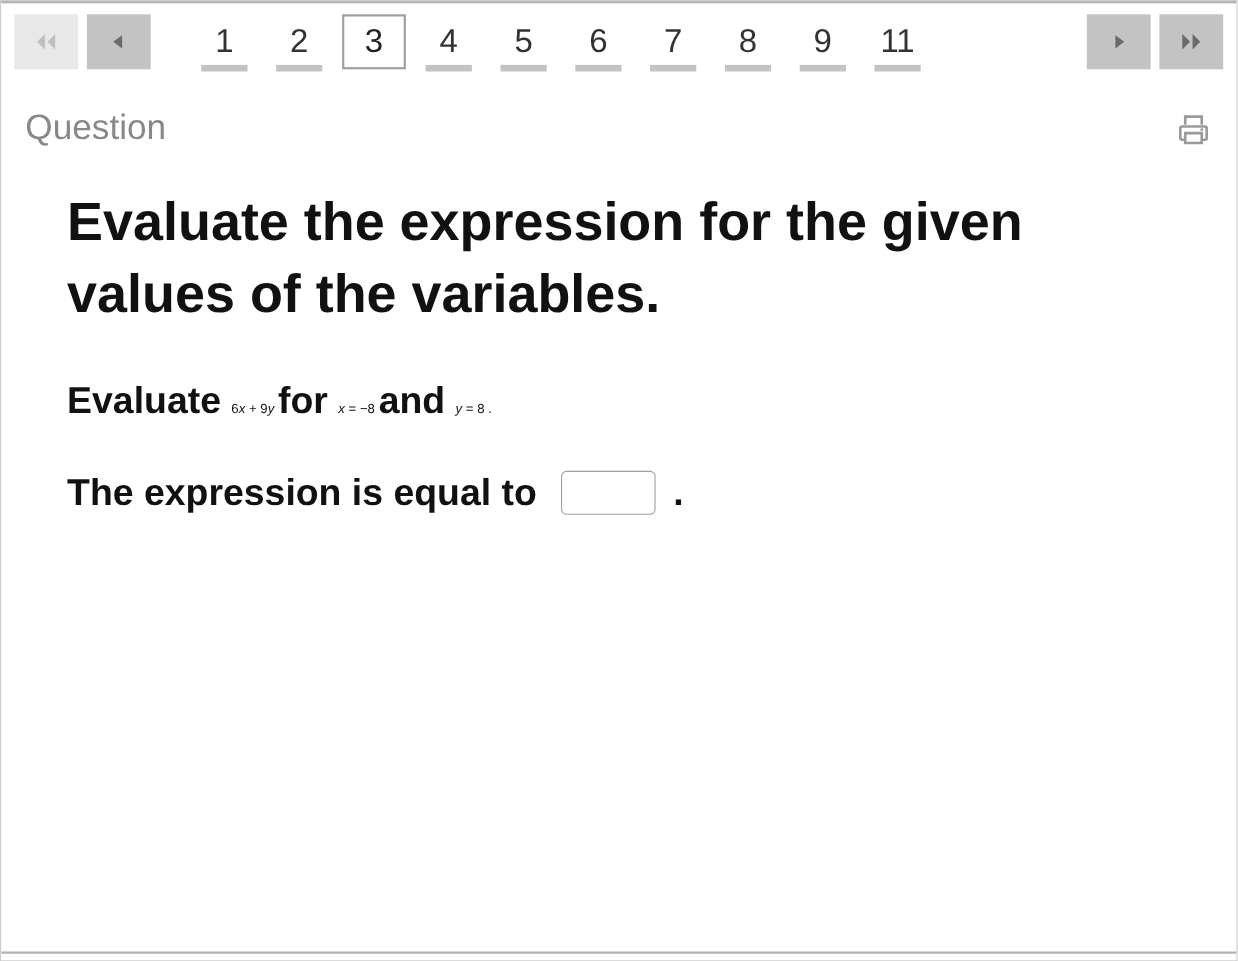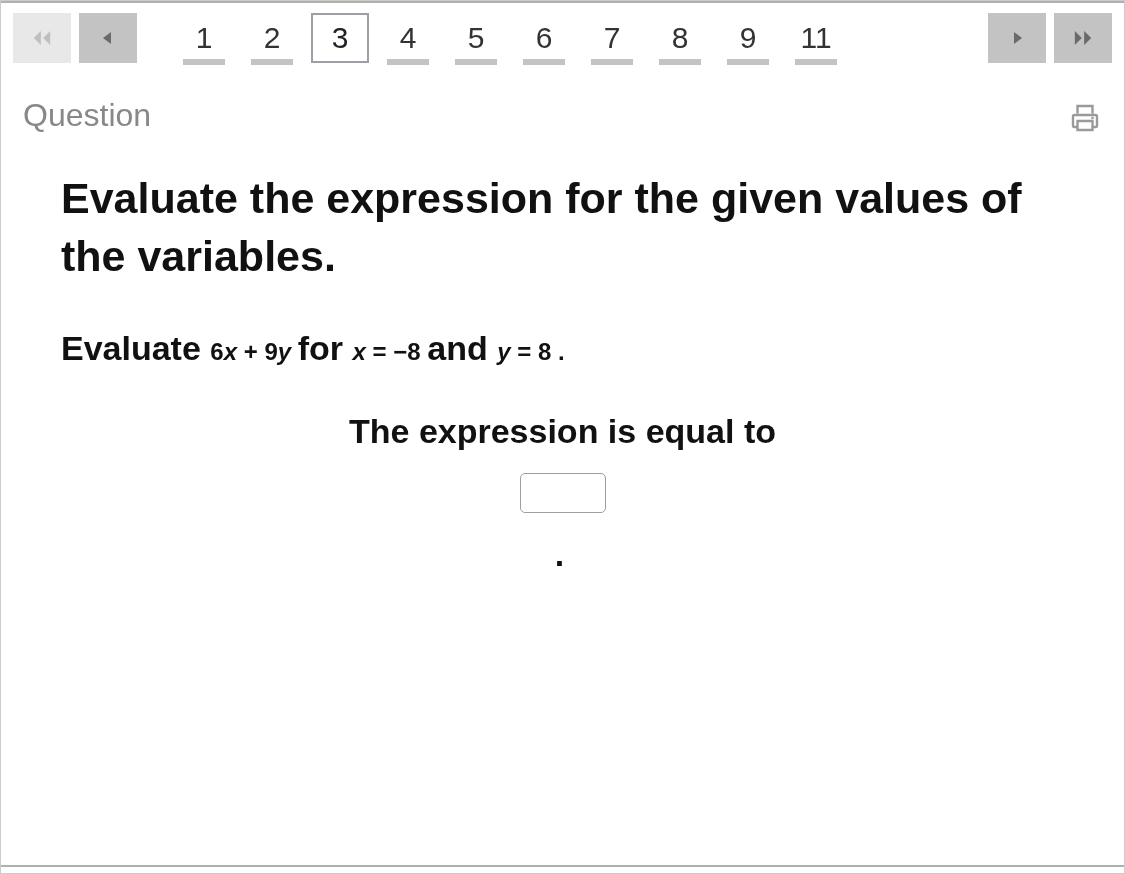--- a/index.html
+++ b/index.html
@@ -93,48 +93,47 @@
       display: flex;
       align-items: center;
       justify-content: center;
       color: #9a9a9a;
       cursor: pointer;
     }
     .content {
       padding: 20px 60px 40px 60px;
     }
     .prompt {
-      font-size: 43px;
+      font-size: 49px;
       font-weight: 700;
       color: #111;
       line-height: 1.35;
       margin-bottom: 44px;
     }
     .eval-line {
       font-size: 34px;
       font-weight: 700;
       color: #111;
       margin-bottom: 44px;
     }
     .eval-line .mathsmall {
-      font-size: 24px;
-      font-weight: 700;
+      font-size: 12px;
+      font-weight: 400;
       vertical-align: baseline;
     }
     .mathvar {
       font-style: italic;
     }
     .answer-line {
       font-size: 34px;
       font-weight: 700;
       color: #111;
       display: flex;
       align-items: center;
       gap: 22px;
-      flex-direction: column;
     }
     .answer-input {
       width: 86px;
       height: 40px;
       border: 1px solid #9aa0a6;
       border-radius: 5px;
       background: #fff;
       font-size: 22px;
       padding: 4px 8px;
     }

